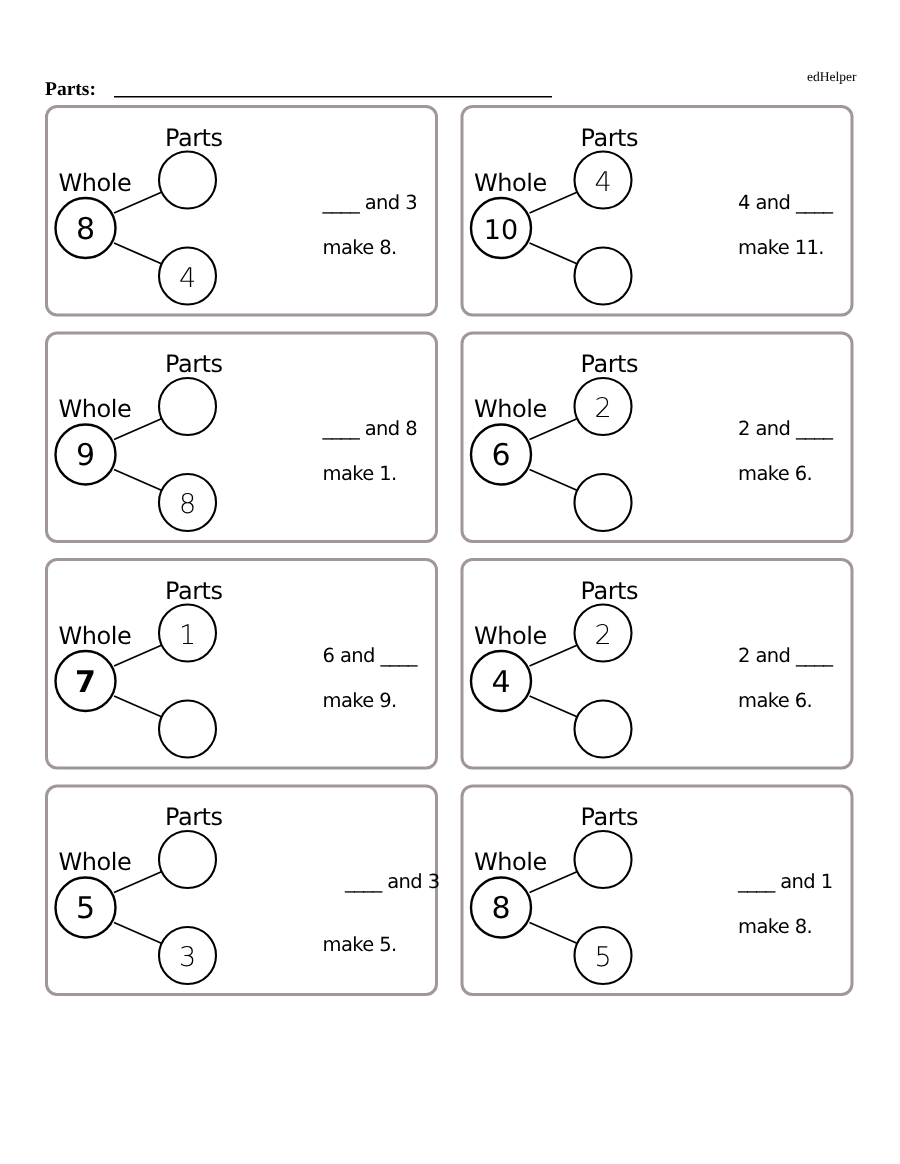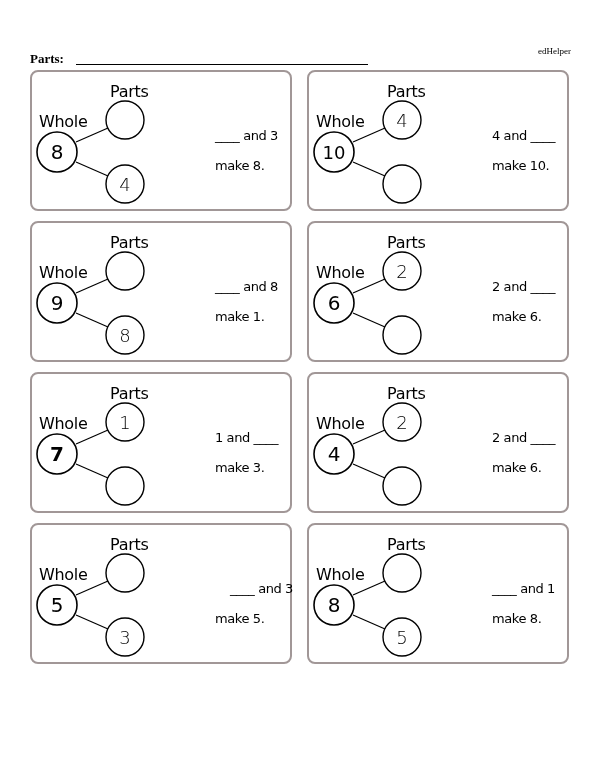--- a/index.html
+++ b/index.html
@@ -43,21 +43,21 @@
   <circle cx="25" cy="80" r="20" fill="#fff" stroke="#000" stroke-width="1.6"></circle>
   <circle cx="93" cy="48" r="19" fill="#fff" stroke="#000" stroke-width="1.4"></circle>
   <circle cx="93" cy="112" r="19" fill="#fff" stroke="#000" stroke-width="1.4"></circle>
   <text x="25" y="87" text-anchor="middle" font-family="DejaVu Sans, sans-serif" font-size="18" font-weight="normal">10</text>
   <text x="93" y="55" text-anchor="middle" font-family="DejaVu Sans, sans-serif" font-size="18" font-weight="200">4</text>
   <text x="93" y="119" text-anchor="middle" font-family="DejaVu Sans, sans-serif" font-size="18" font-weight="200"></text>
 </svg>
 <span class="lbl" style="left:78px;top:10px">Parts</span>
 <span class="lbl" style="left:7px;top:40px">Whole</span>
 <span class="eq" style="left:183px;top:56px">4 and ____</span>
-<span class="eq" style="left:183px;top:86px">make 10.</span>
+<span class="eq" style="left:183px;top:86px">make 11.</span>
     </div>
     <div class="card" style="left: 30px; top: 221px;">
       <svg width="258" height="137">
   <line x1="44" y1="70" x2="76" y2="56" stroke="#000" stroke-width="1.2"></line>
   <line x1="44" y1="90" x2="76" y2="104" stroke="#000" stroke-width="1.2"></line>
   <circle cx="25" cy="80" r="20" fill="#fff" stroke="#000" stroke-width="1.6"></circle>
   <circle cx="93" cy="48" r="19" fill="#fff" stroke="#000" stroke-width="1.4"></circle>
   <circle cx="93" cy="112" r="19" fill="#fff" stroke="#000" stroke-width="1.4"></circle>
   <text x="25" y="87" text-anchor="middle" font-family="DejaVu Sans, sans-serif" font-size="20" font-weight="normal">9</text>
   <text x="93" y="55" text-anchor="middle" font-family="DejaVu Sans, sans-serif" font-size="18" font-weight="200"></text>
@@ -90,22 +90,22 @@
   <line x1="44" y1="90" x2="76" y2="104" stroke="#000" stroke-width="1.2"></line>
   <circle cx="25" cy="80" r="20" fill="#fff" stroke="#000" stroke-width="1.6"></circle>
   <circle cx="93" cy="48" r="19" fill="#fff" stroke="#000" stroke-width="1.4"></circle>
   <circle cx="93" cy="112" r="19" fill="#fff" stroke="#000" stroke-width="1.4"></circle>
   <text x="25" y="87" text-anchor="middle" font-family="DejaVu Sans, sans-serif" font-size="20" font-weight="bold">7</text>
   <text x="93" y="55" text-anchor="middle" font-family="DejaVu Sans, sans-serif" font-size="18" font-weight="200">1</text>
   <text x="93" y="119" text-anchor="middle" font-family="DejaVu Sans, sans-serif" font-size="18" font-weight="200"></text>
 </svg>
 <span class="lbl" style="left:78px;top:10px">Parts</span>
 <span class="lbl" style="left:7px;top:40px">Whole</span>
-<span class="eq" style="left:183px;top:56px">1 and ____</span>
-<span class="eq" style="left:183px;top:86px">make 3.</span>
+<span class="eq" style="left:183px;top:56px">6 and ____</span>
+<span class="eq" style="left:183px;top:86px">make 9.</span>
     </div>
     <div class="card" style="left: 307px; top: 372px;">
       <svg width="258" height="137">
   <line x1="44" y1="70" x2="76" y2="56" stroke="#000" stroke-width="1.2"></line>
   <line x1="44" y1="90" x2="76" y2="104" stroke="#000" stroke-width="1.2"></line>
   <circle cx="25" cy="80" r="20" fill="#fff" stroke="#000" stroke-width="1.6"></circle>
   <circle cx="93" cy="48" r="19" fill="#fff" stroke="#000" stroke-width="1.4"></circle>
   <circle cx="93" cy="112" r="19" fill="#fff" stroke="#000" stroke-width="1.4"></circle>
   <text x="25" y="87" text-anchor="middle" font-family="DejaVu Sans, sans-serif" font-size="20" font-weight="normal">4</text>
   <text x="93" y="55" text-anchor="middle" font-family="DejaVu Sans, sans-serif" font-size="18" font-weight="200">2</text>
@@ -123,21 +123,21 @@
   <circle cx="25" cy="80" r="20" fill="#fff" stroke="#000" stroke-width="1.6"></circle>
   <circle cx="93" cy="48" r="19" fill="#fff" stroke="#000" stroke-width="1.4"></circle>
   <circle cx="93" cy="112" r="19" fill="#fff" stroke="#000" stroke-width="1.4"></circle>
   <text x="25" y="87" text-anchor="middle" font-family="DejaVu Sans, sans-serif" font-size="20" font-weight="normal">5</text>
   <text x="93" y="55" text-anchor="middle" font-family="DejaVu Sans, sans-serif" font-size="18" font-weight="200"></text>
   <text x="93" y="119" text-anchor="middle" font-family="DejaVu Sans, sans-serif" font-size="18" font-weight="200">3</text>
 </svg>
 <span class="lbl" style="left:78px;top:10px">Parts</span>
 <span class="lbl" style="left:7px;top:40px">Whole</span>
 <span class="eq" style="left:198px;top:56px">____ and 3</span>
-<span class="eq" style="left:183px;top:86px">make 5.</span>
+<span class="eq" style="left:183px;top:98px">make 5.</span>
     </div>
     <div class="card" style="left: 307px; top: 523px;">
       <svg width="258" height="137">
   <line x1="44" y1="70" x2="76" y2="56" stroke="#000" stroke-width="1.2"></line>
   <line x1="44" y1="90" x2="76" y2="104" stroke="#000" stroke-width="1.2"></line>
   <circle cx="25" cy="80" r="20" fill="#fff" stroke="#000" stroke-width="1.6"></circle>
   <circle cx="93" cy="48" r="19" fill="#fff" stroke="#000" stroke-width="1.4"></circle>
   <circle cx="93" cy="112" r="19" fill="#fff" stroke="#000" stroke-width="1.4"></circle>
   <text x="25" y="87" text-anchor="middle" font-family="DejaVu Sans, sans-serif" font-size="20" font-weight="normal">8</text>
   <text x="93" y="55" text-anchor="middle" font-family="DejaVu Sans, sans-serif" font-size="18" font-weight="200"></text>

